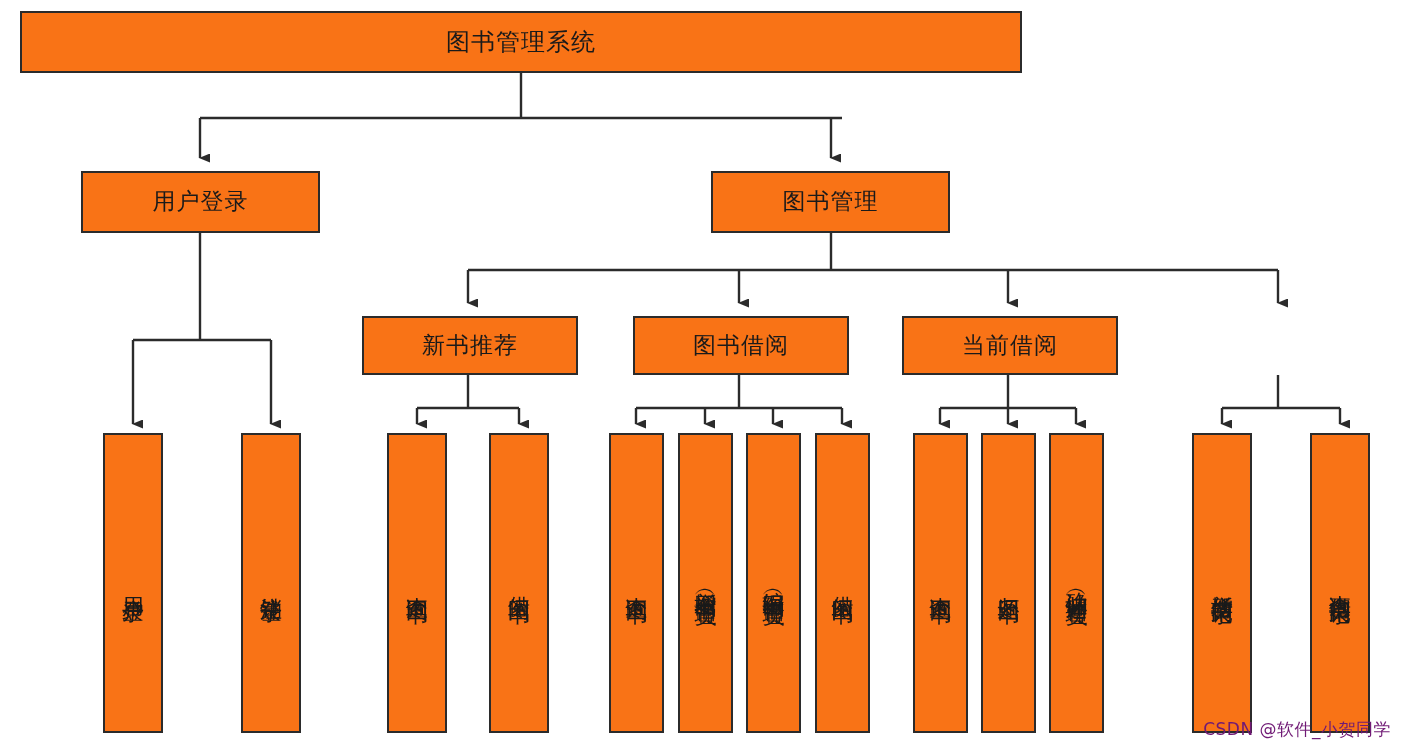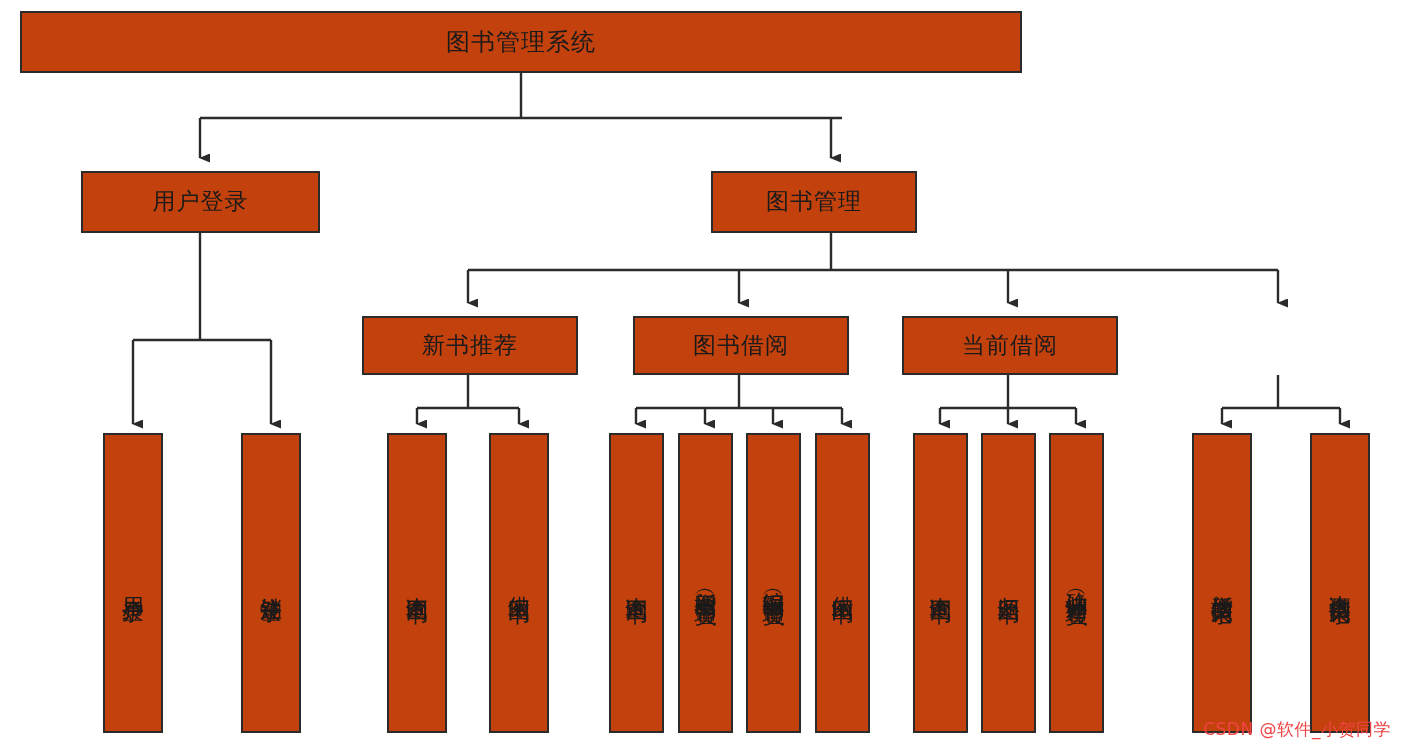--- a/index.html
+++ b/index.html
@@ -22,21 +22,21 @@
     position: absolute;
     left: 0;
     top: 0;
     width: 1405px;
     height: 747px;
     pointer-events: none;
   }
   .node {
     position: absolute;
     box-sizing: border-box;
-    background: #c2410c;
+    background: #f97316;
     border: 2px solid #2b2b2b;
     display: flex;
     align-items: center;
     justify-content: center;
     color: #1a1a1a;
     z-index: 2;
   }
   .node-h .label {
     font-size: 23px;
     line-height: 1.2;
@@ -57,21 +57,21 @@
     letter-spacing: 2px;
   }
   #root-node .label {
     font-size: 24px;
   }
   #watermark {
     position: absolute;
     right: 14px;
     bottom: 6px;
     font-size: 17px;
-    color: #ef4444;
+    color: #701a75;
     letter-spacing: 0.5px;
     z-index: 3;
     white-space: nowrap;
   }
 </style>
 </head>
 <body>
 
 <div id="diagram-root">
 
@@ -125,21 +125,21 @@
     </g>
   </svg>
 
   <div class="node node-h" id="root-node" style="left:20px; top:11px; width:1002px; height:62px;">
     <span class="label">图书管理系统</span>
   </div>
 
   <div class="node node-h" style="left:81px; top:171px; width:239px; height:62px;">
     <span class="label">用户登录</span>
   </div>
-  <div class="node node-h" style="left:711px; top:171px; width:206px; height:62px;text-align:center;">
+  <div class="node node-h" style="left:711px; top:171px; width:239px; height:62px;text-align:center;">
     <span class="label">图书管理</span>
   </div>
 
   <div class="node node-h" style="left:362px; top:316px; width:216px; height:59px;text-align:center;">
     <span class="label">新书推荐</span>
   </div>
   <div class="node node-h" style="left:633px; top:316px; width:216px; height:59px;">
     <span class="label">图书借阅</span>
   </div>
   <div class="node node-h" style="left:902px; top:316px; width:216px; height:59px;">

